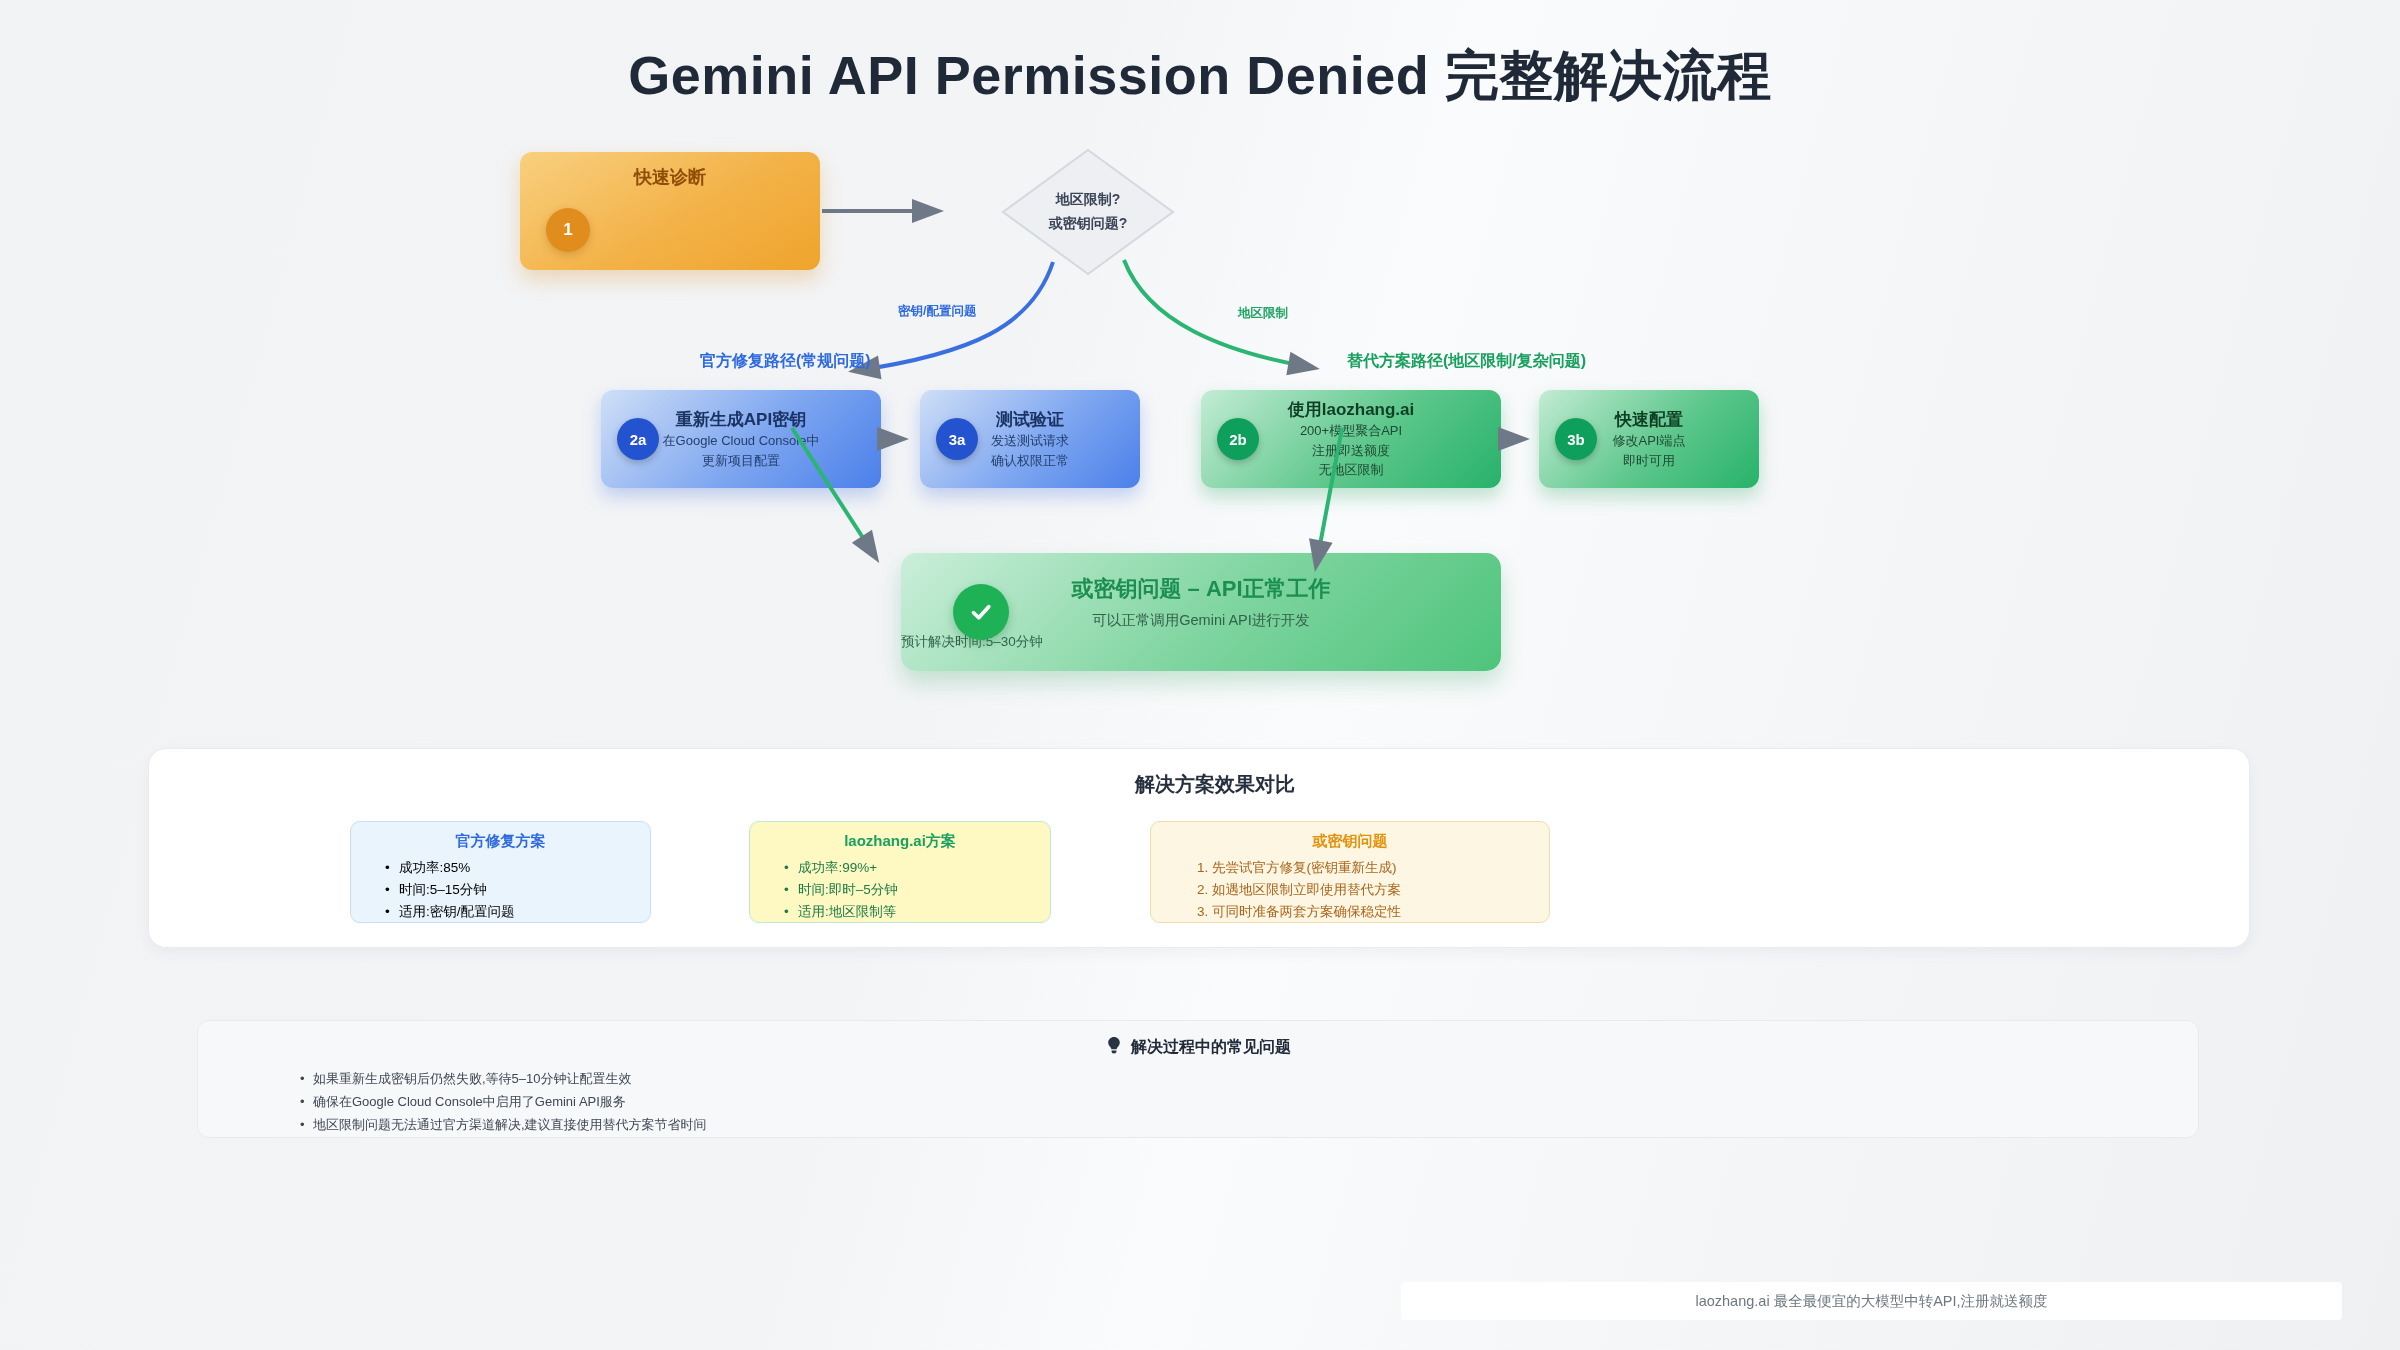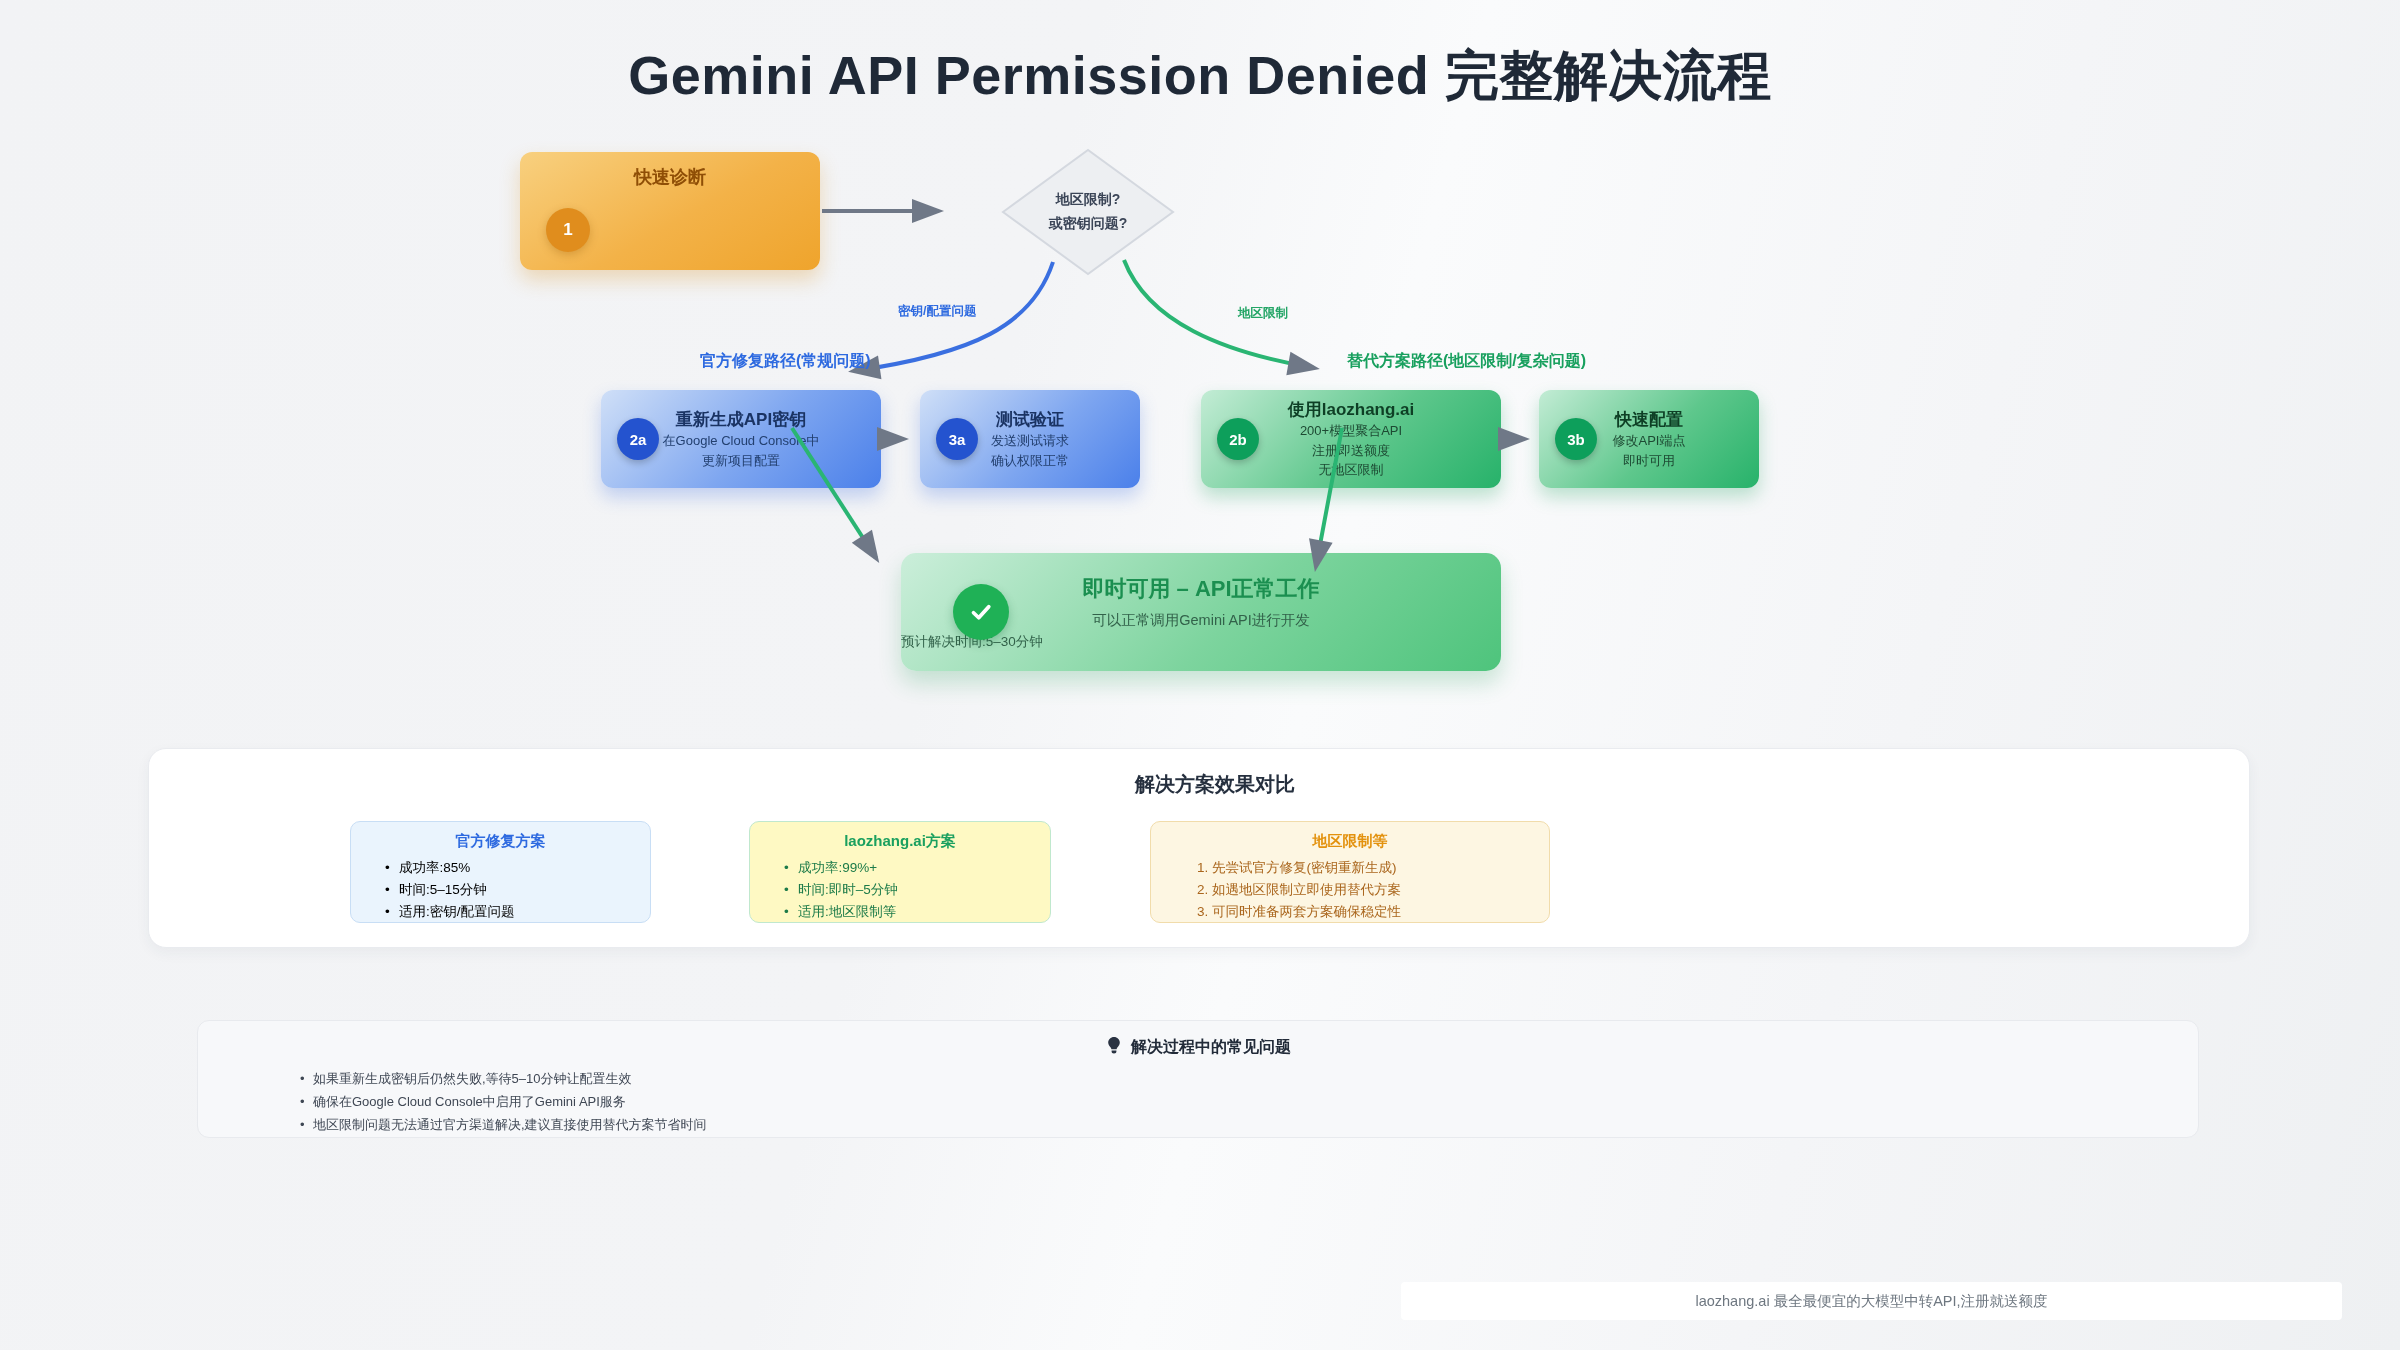--- a/index.html
+++ b/index.html
@@ -172,21 +172,21 @@
       <div class="sl">即时可用</div>
     </div>
   </div>
 
   <div class="success">
     <div class="check">
       <svg width="30" height="30" viewBox="0 0 24 24">
           <path d="M6 12.6 L10.2 16.6 L18.2 7.8" stroke="#ffffff" stroke-width="3" fill="none" stroke-linecap="round" stroke-linejoin="round"></path>
         </svg>
     </div>
-    <div class="st">即时可用 – API正常工作</div>
+    <div class="st">或密钥问题 – API正常工作</div>
     <div class="sl1">可以正常调用Gemini API进行开发</div>
     <div class="sl2">预计解决时间:5–30分钟</div>
   </div>
 
   <div class="panel cmp">
     <div class="cmp-title">解决方案效果对比</div>
 
     <div class="cmp-card cc-blue">
       <div class="t">官方修复方案</div>
       <ul>
@@ -199,21 +199,21 @@
     <div class="cmp-card cc-green">
       <div class="t">laozhang.ai方案</div>
       <ul>
         <li>成功率:99%+</li>
         <li>时间:即时–5分钟</li>
         <li>适用:地区限制等</li>
       </ul>
     </div>
 
     <div class="cmp-card cc-orange">
-      <div class="t">地区限制等</div>
+      <div class="t">或密钥问题</div>
       <ul>
         <li>1. 先尝试官方修复(密钥重新生成)</li>
         <li>2. 如遇地区限制立即使用替代方案</li>
         <li>3. 可同时准备两套方案确保稳定性</li>
       </ul>
     </div>
   </div>
 
   <div class="panel notes">
     <div class="notes-head">

